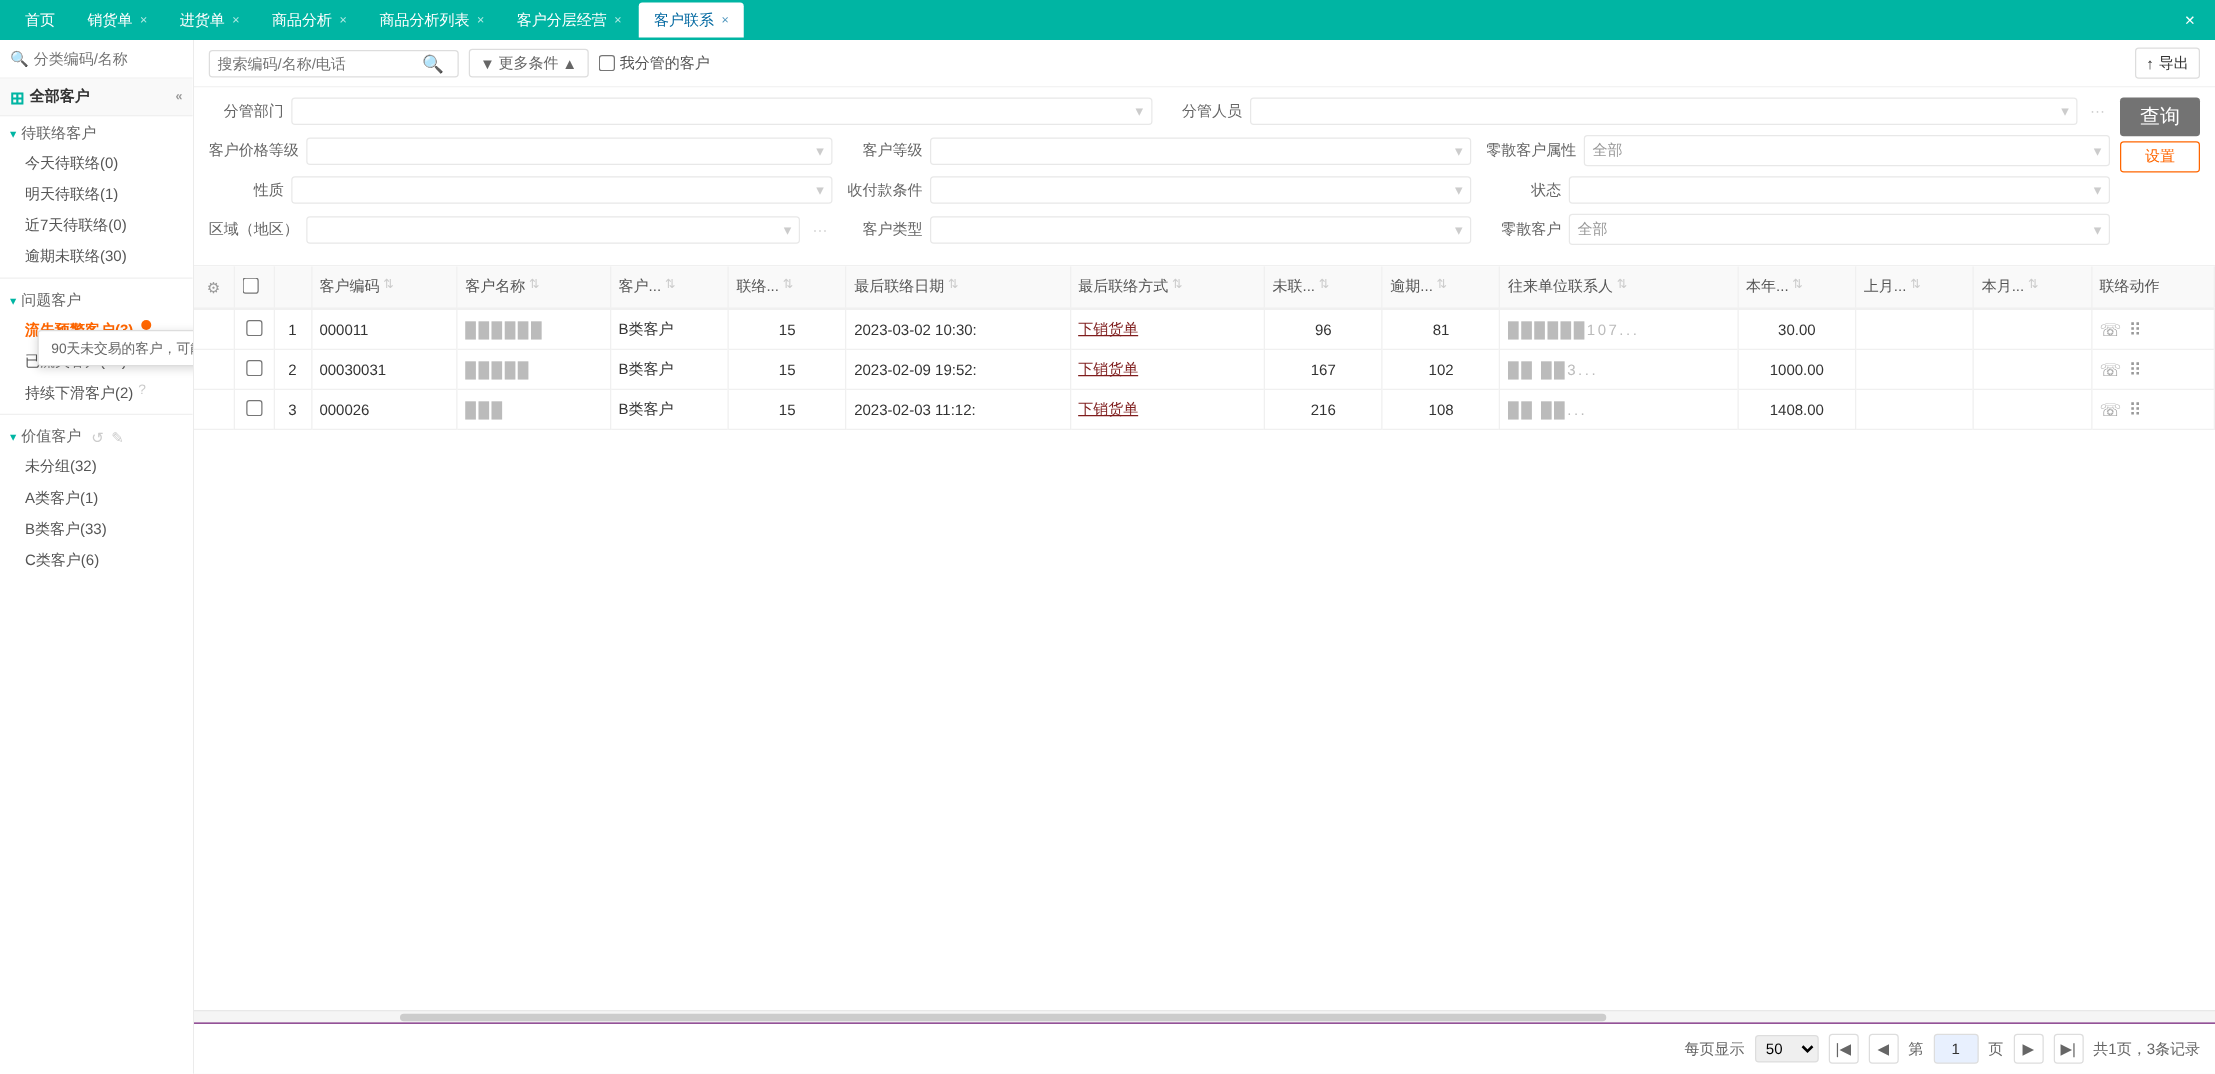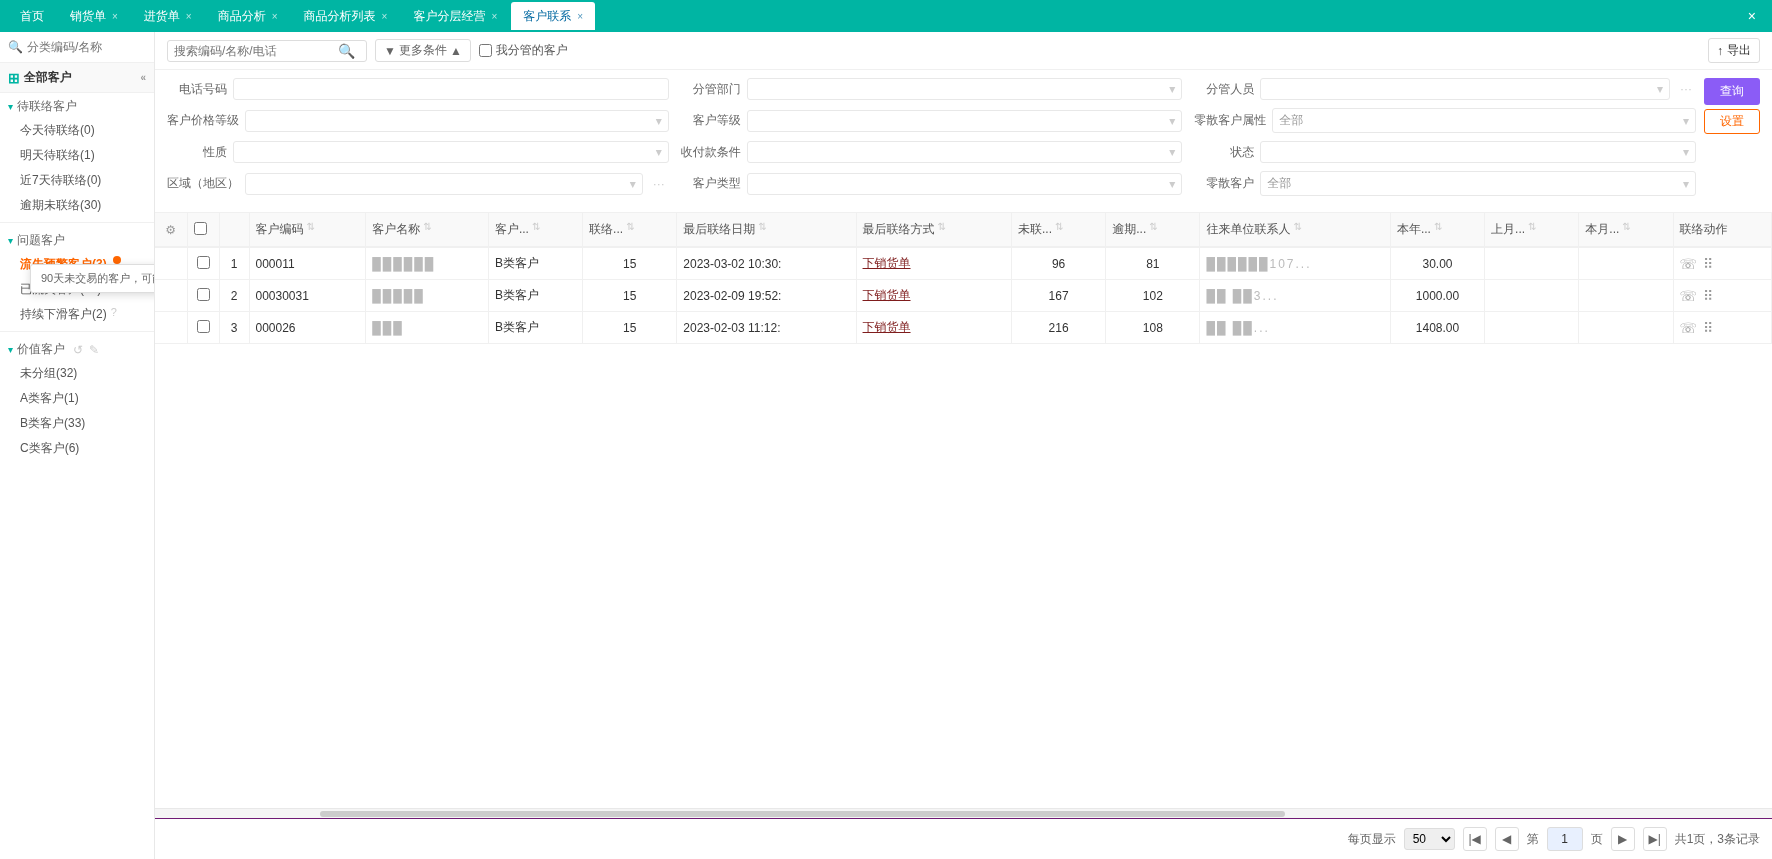--- a/index.html
+++ b/index.html
@@ -262,27 +262,27 @@
       padding: 0 4px;
     }
 
     
     .query-btn-wrap {
       display: flex;
       flex-direction: column;
       gap: 4px;
     }
     .query-btn {
-      background: #8b5cf6;
+      background: #737373;
       color: #fff;
       border: none;
       border-radius: 3px;
       padding: 5px 16px;
       cursor: pointer;
-      font-size: 12px;
+      font-size: 16px;
     }
     .settings-btn {
       background: #fff;
       color: #ff6600;
       border: 1px solid #ff6600;
       border-radius: 3px;
       padding: 3px 12px;
       cursor: pointer;
       font-size: 12px;
     }
@@ -542,24 +542,20 @@
         <span>↑</span>
         <span>导出</span>
       </div>
     </div>
 
     <div class="advanced-filter">
       <div style="display:flex; gap:8px;">
         <div style="flex:1;">
 
           <div class="filter-row">
-            <div class="filter-field">
-              <span class="filter-label">电话号码</span>
-              <input class="filter-input" type="text" value="" style="">
-            </div>
             <div class="filter-field">
               <span class="filter-label">分管部门</span>
               <div class="filter-select">
                   <span></span>
                   <span class="arrow">▾</span>
                 </div>
             </div>
             <div class="filter-field">
               <span class="filter-label">分管人员</span>
               <div class="filter-select">

